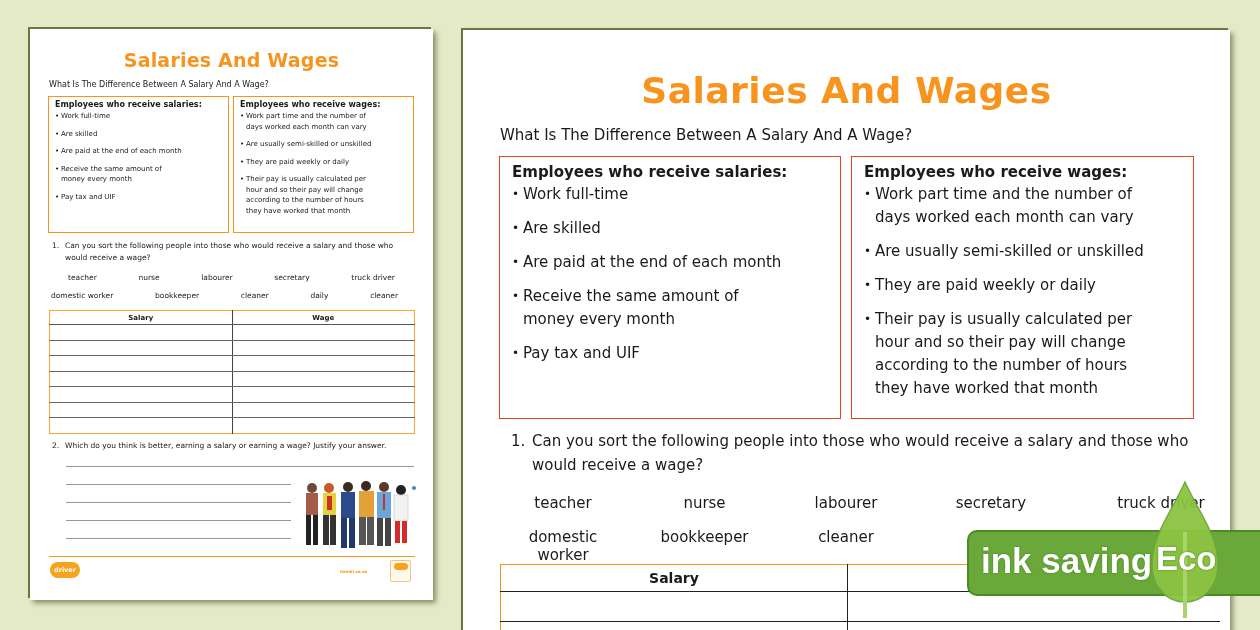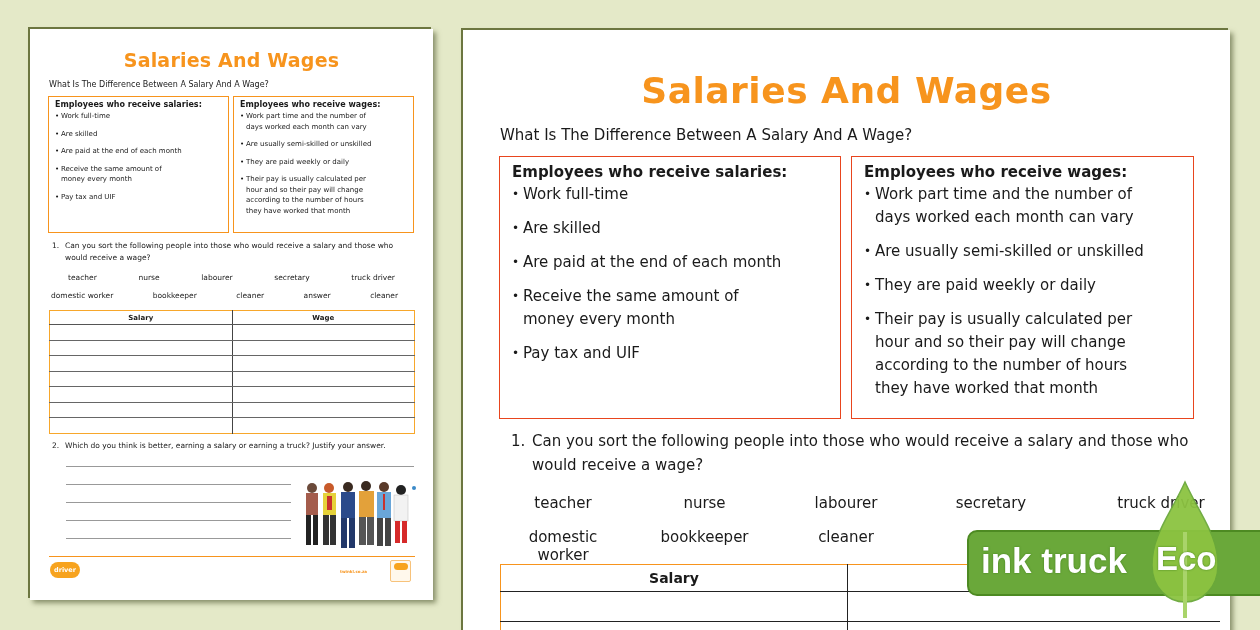--- a/index.html
+++ b/index.html
@@ -153,21 +153,21 @@
     <span>teacher</span>
     <span>nurse</span>
     <span>labourer</span>
     <span>secretary</span>
     <span>truck driver</span>
   </div>
   <div class="s-words r2" style="padding:0 12px 0 5px">
     <span>domestic worker</span>
     <span>bookkeeper</span>
     <span>cleaner</span>
-    <span>answer</span>
+    <span>daily</span>
     <span>cleaner</span>
   </div>
 
   <table class="s-table">
     <tbody>
         <tr>
       <th>Salary</th>
       <th>Wage</th>
     </tr>
     <tr>
@@ -196,21 +196,21 @@
         </tr>
     <tr>
           <td></td>
           <td></td>
         </tr>
   </tbody>
     </table>
 
   <div class="s-q2">
     <span class="num">2.</span>
-    <span>Which do you think is better, earning a salary or earning a truck? Justify your answer.</span>
+    <span>Which do you think is better, earning a salary or earning a wage? Justify your answer.</span>
   </div>
 
   <div class="s-line" style="top:437px;width:348px"></div>
   <div class="s-line" style="top:455px;width:225px"></div>
   <div class="s-line" style="top:473px;width:225px"></div>
   <div class="s-line" style="top:491px;width:225px"></div>
   <div class="s-line" style="top:509px;width:225px"></div>
 
   <svg class="people" viewBox="0 0 120 78">
     <g>
@@ -312,19 +312,19 @@
         </tr>
     <tr>
           <td></td>
           <td></td>
         </tr>
   </tbody>
     </table>
 </div>
 
 <div class="eco">
-  <span class="eco-label">ink truck</span>
+  <span class="eco-label">ink saving</span>
 </div>
 <svg class="eco-leaf" viewBox="0 0 70 140">
   <path d="M35 2 C 50 35, 68 55, 68 85 C 68 108, 52 122, 35 122 C 18 122, 2 108, 2 85 C 2 55, 20 35, 35 2 Z" fill="#8cc341" stroke="#6aa83a" stroke-width="1.5" opacity="0.95"></path>
   <rect x="33" y="52" width="4" height="86" fill="#a9d46a"></rect>
 </svg>
 <span class="eco-word">Eco</span>
 
 </body></html>

